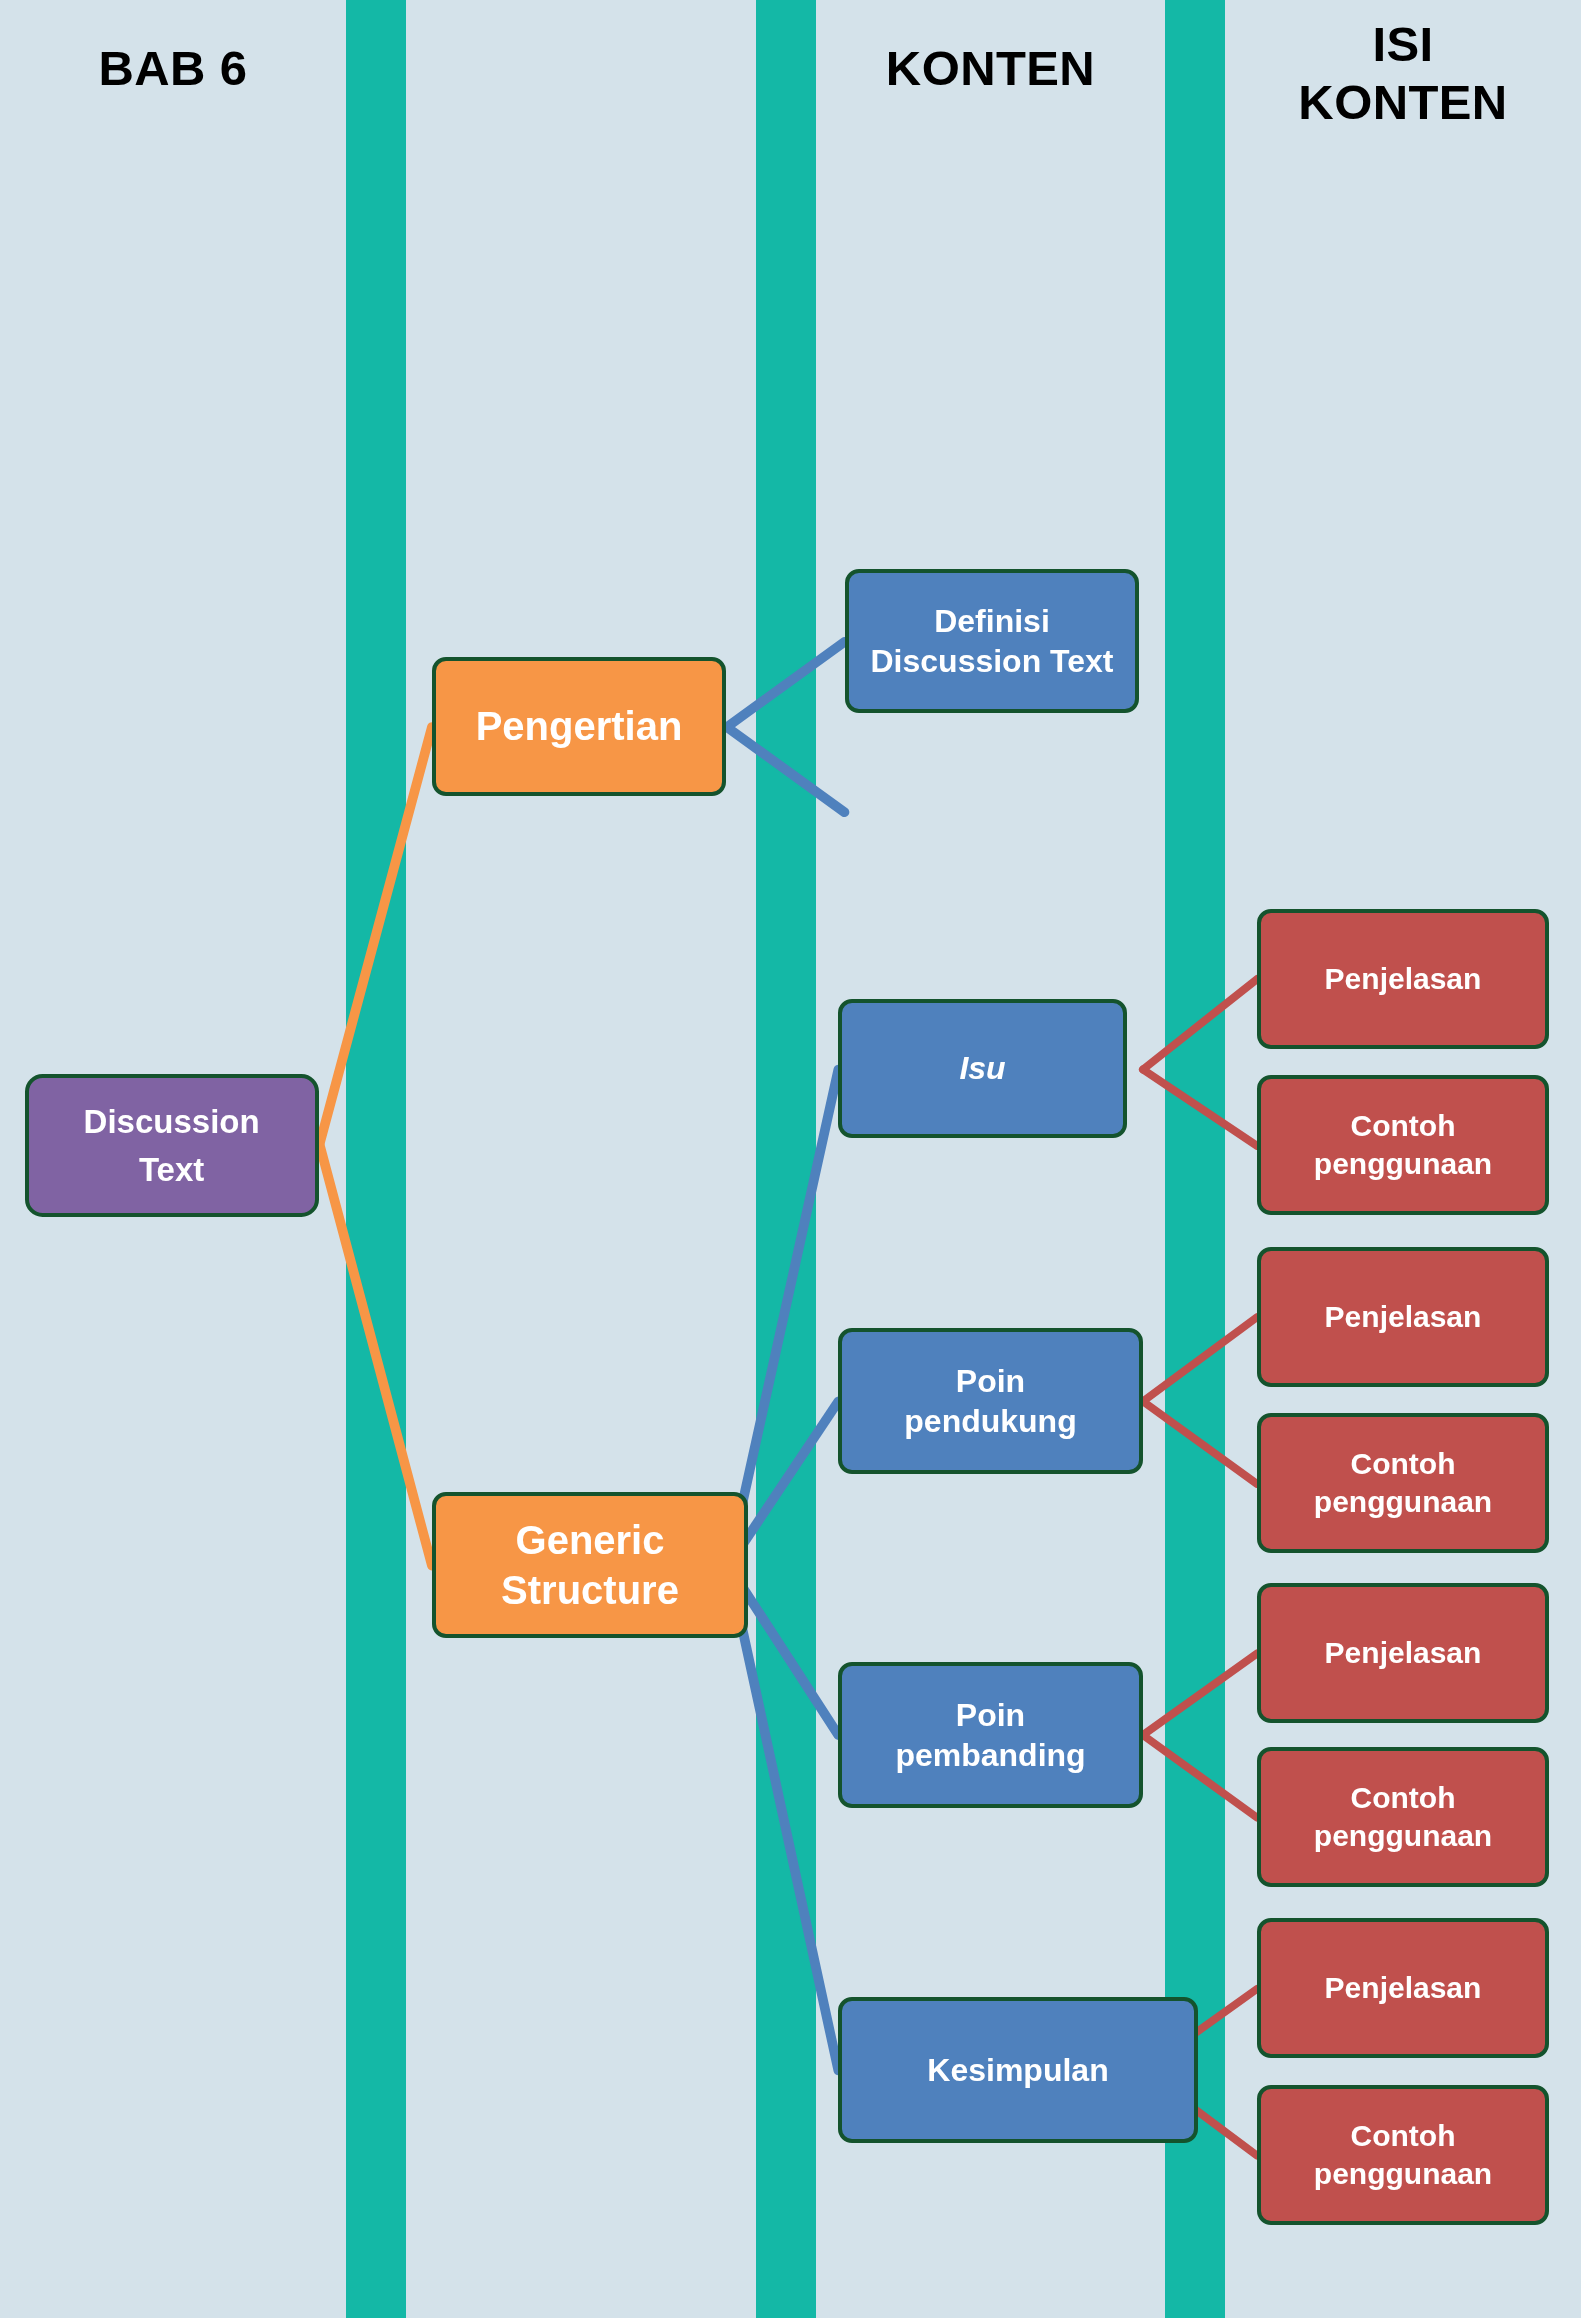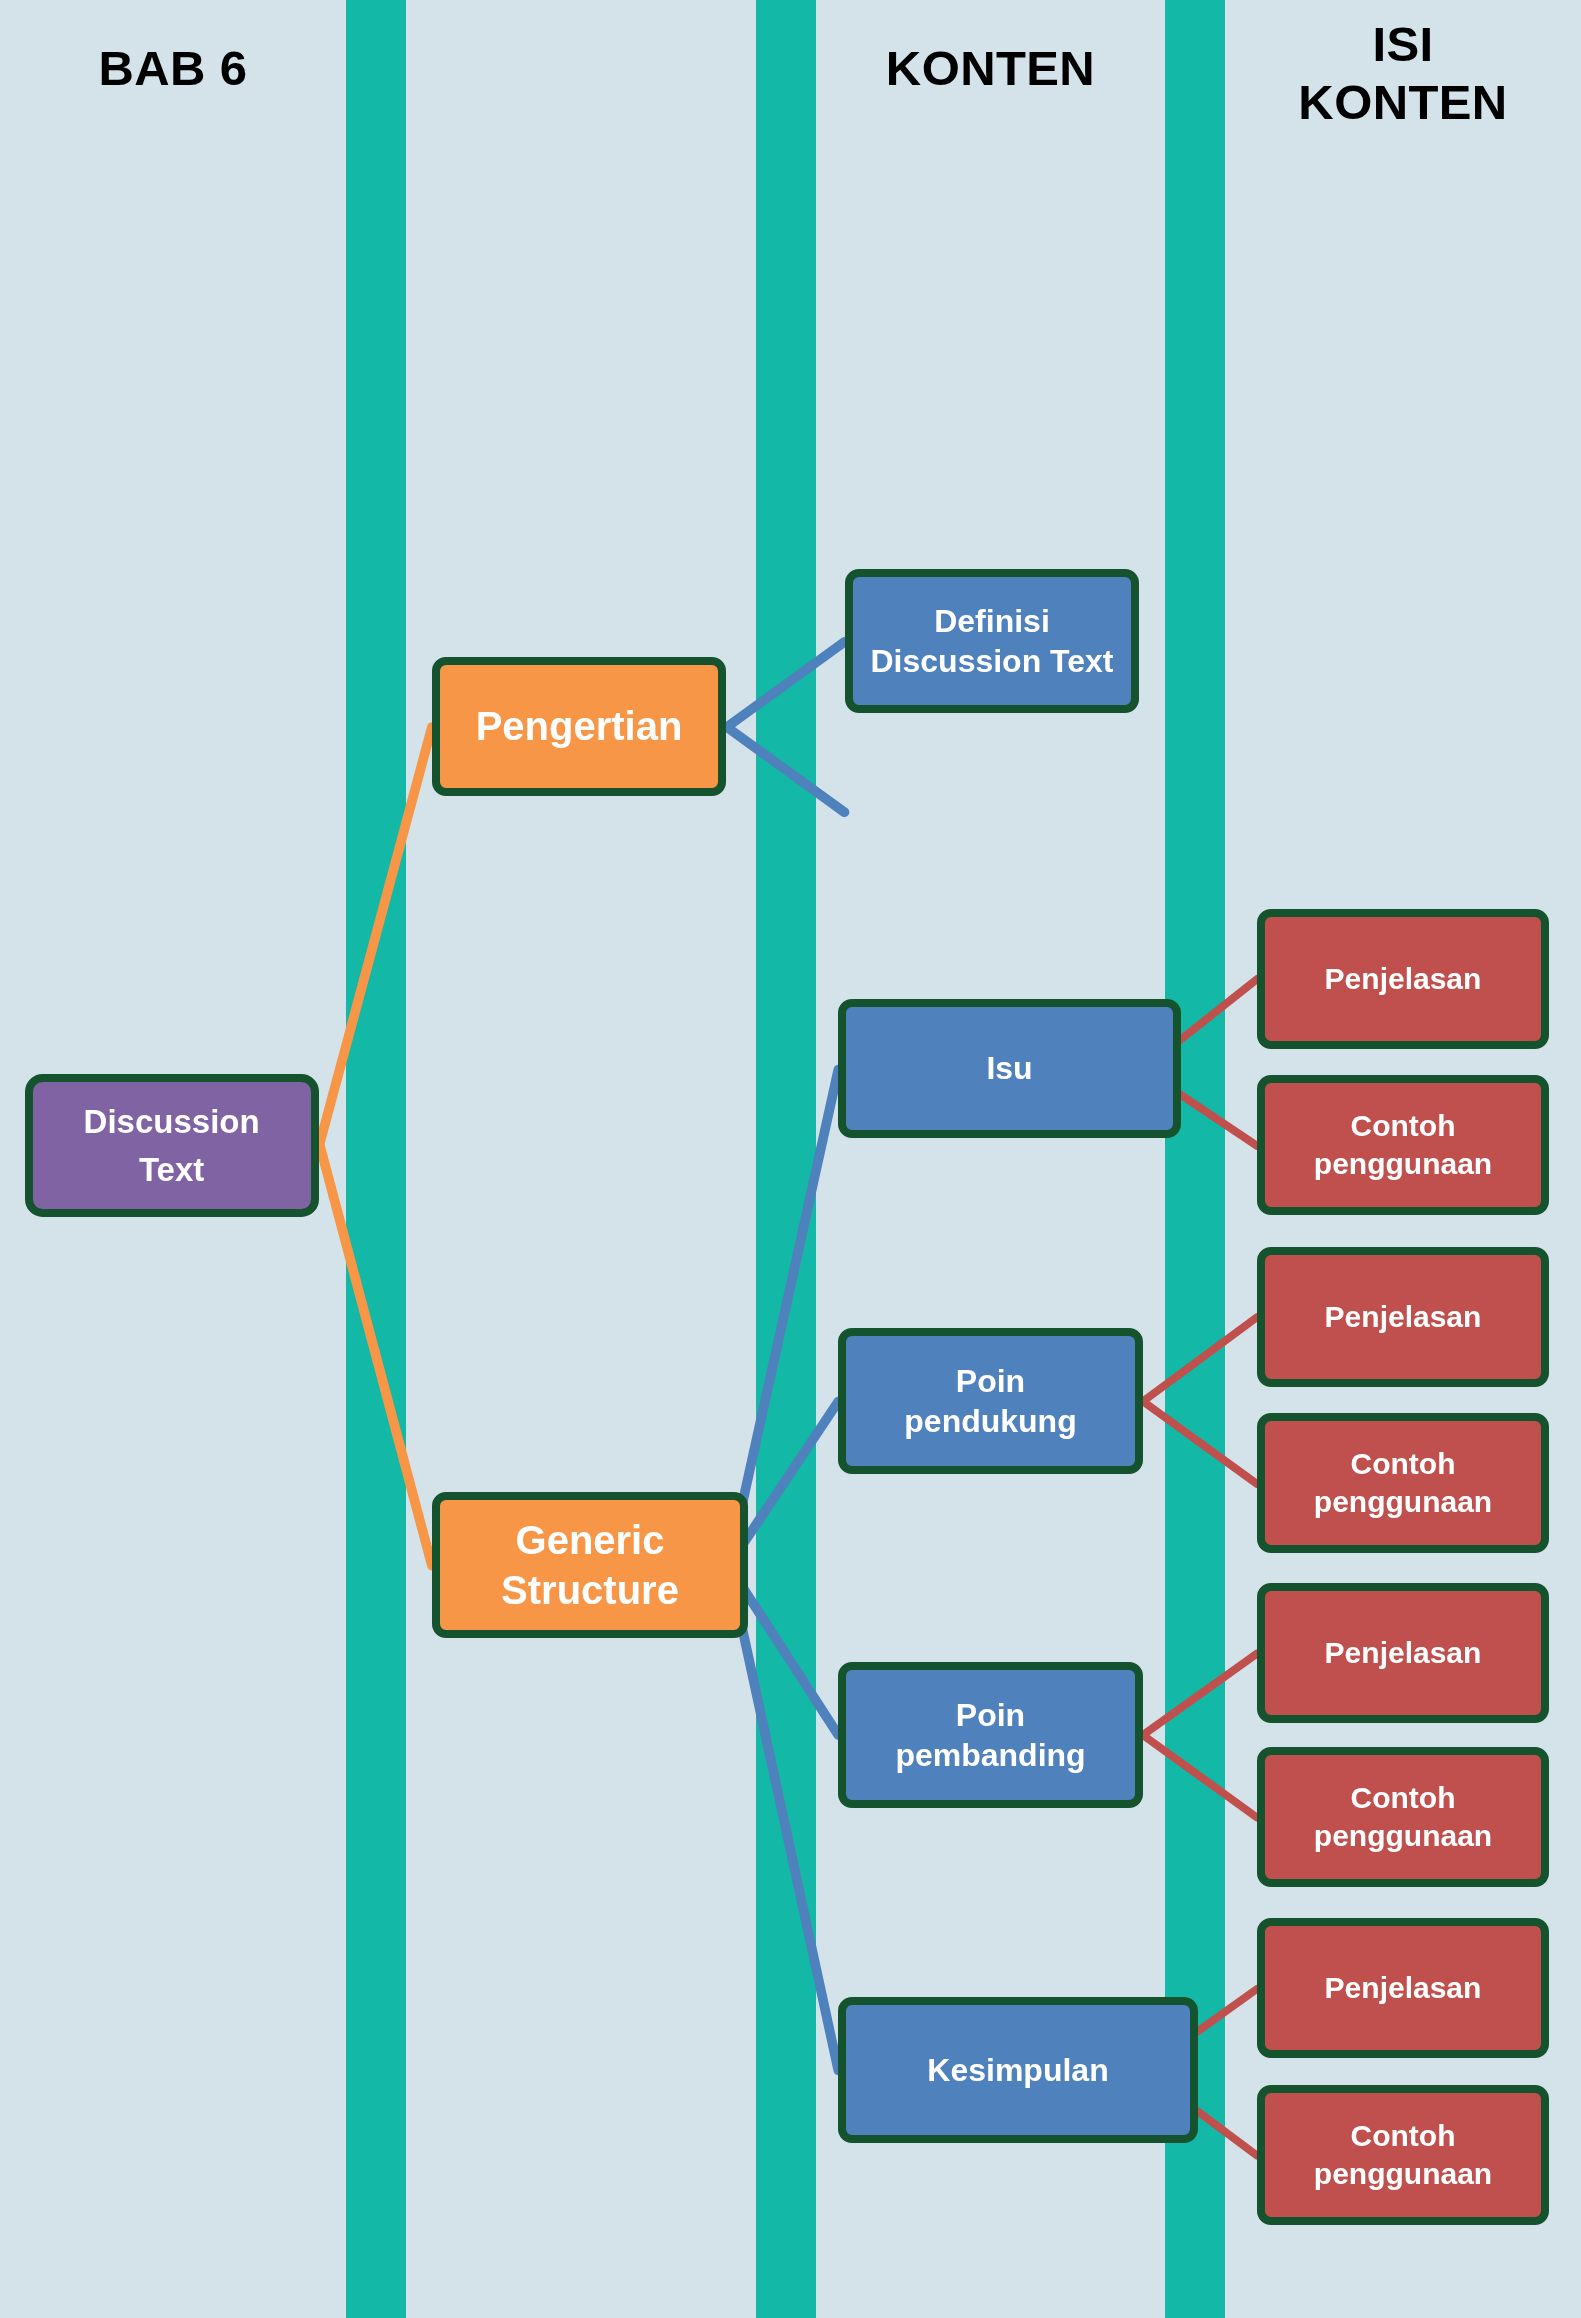--- a/index.html
+++ b/index.html
@@ -35,21 +35,21 @@
   .node{
     position:absolute;
     box-sizing:border-box;
     display:flex;
     align-items:center;
     justify-content:center;
     text-align:center;
     color:#ffffff;
     font-weight:bold;
     border-radius:14px;
-    border:8px solid #14532d;
+    border:4px solid #14532d;
     line-height:1.26;
     padding:3.5px 8.8px;
     z-index:5;
   }
   .node-root{background:#8063a3;font-size:33px;border-radius:17.6px;}
   .node-module{background:#f79646;font-size:40px;}
   .node-content{background:#4f81bd;font-size:32px;}
   .node-sub{background:#c0504d;font-size:30px;}
   .node-root .lbl,.node-module .lbl,.node-content .lbl,.node-sub .lbl{display:block;width:100%;}
   .lbl-2{line-height:1.45;}
@@ -116,21 +116,21 @@
   </div>
 
   <div class="node node-content" style="left:845px;top:569px;width:294px;height:144px;">
     <span class="lbl">
       <span>Definisi</span><br>
       <span>Discussion Text</span>
     </span>
   </div>
 
 
-  <div class="node node-content" style="left:838px;top:999px;width:343px;height:139px;">
+  <div class="node node-content" style="left:838px;top:999px;width:289px;height:139px;font-style:italic;">
     <span class="lbl">Isu</span>
   </div>
 
   <div class="node node-content" style="left:838px;top:1328px;width:305px;height:146px;">
     <span class="lbl">
       <span>Poin</span><br>
       <span>pendukung</span>
     </span>
   </div>
 

